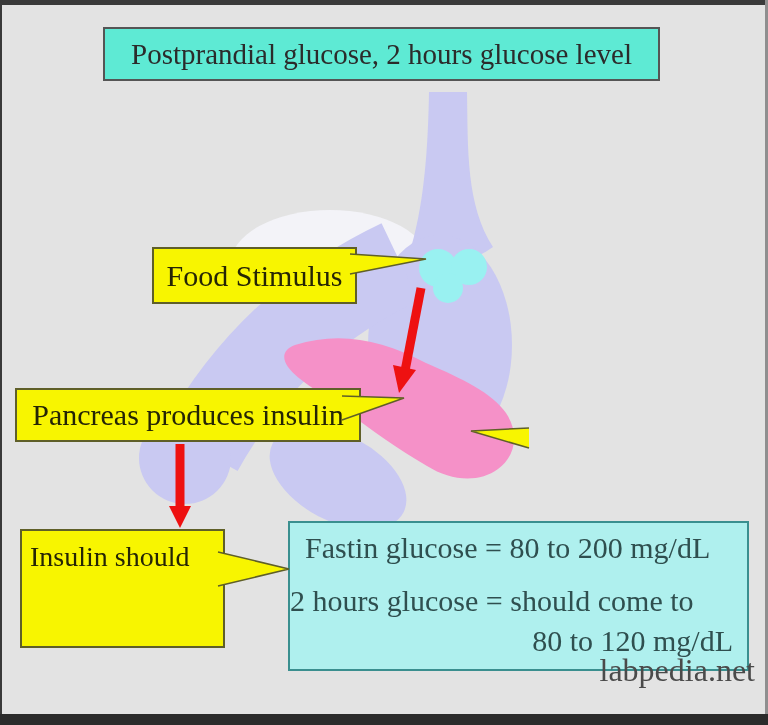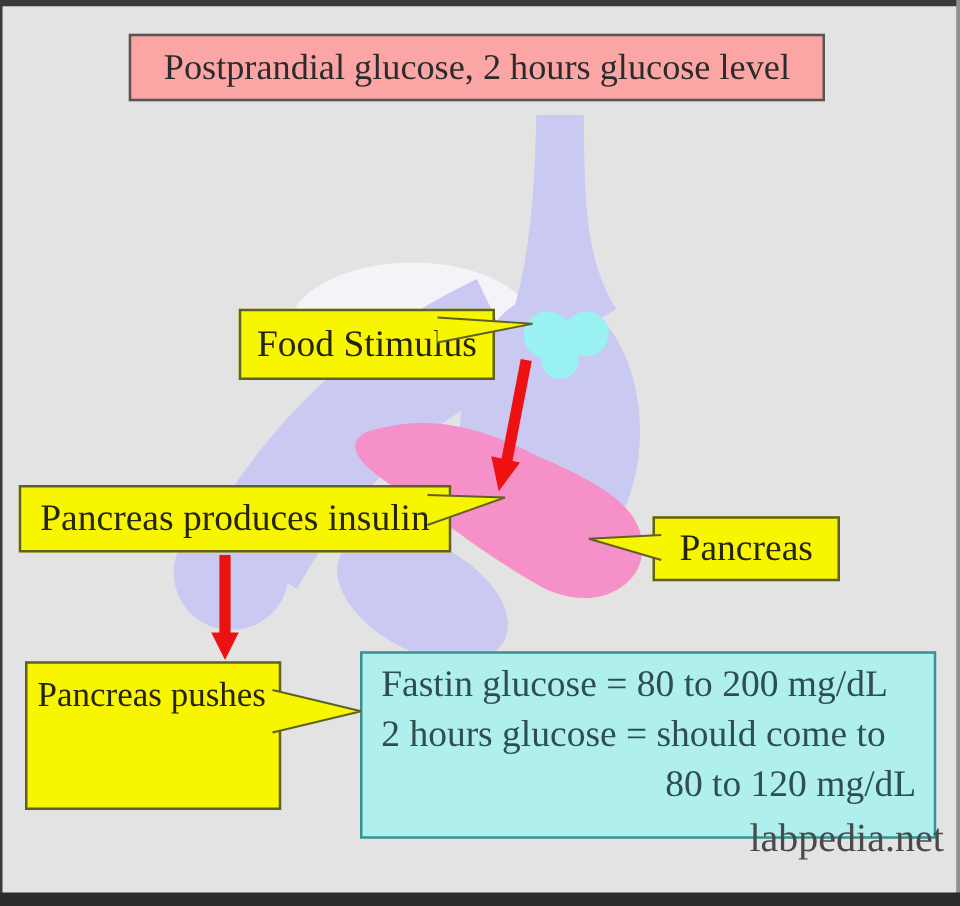--- a/index.html
+++ b/index.html
@@ -15,44 +15,44 @@
   #frame-right{left:765px;top:0;width:3px;height:725px;background:#8f8f8f;}
   #frame-bottom{left:0;top:714px;width:768px;height:11px;background:#2b2b2b;}
 
   svg{position:absolute;left:0;top:0;}
   #anatomy-layer{z-index:1;}
   #overlay-layer{z-index:3;pointer-events:none;}
 
   .box{position:absolute;box-sizing:border-box;z-index:2;}
   #title-box{
     left:103px;top:27px;width:557px;height:54px;
-    background:#fca5a5;border:2px solid #555555;
+    background:#5eead4;border:2px solid #555555;
     display:flex;align-items:center;justify-content:center;
     font-size:29px;color:#2b2b2b;
   }
   .callout{
     background:#f8f500;border:2px solid #5f5f28;color:#252505;
     display:flex;align-items:center;justify-content:center;
     font-size:30px;
   }
-  #food-box{left:152px;top:247px;width:205px;height:57px;margin-left:39px;}
+  #food-box{left:152px;top:247px;width:205px;height:57px;}
   #produces-box{left:15px;top:388px;width:346px;height:54px;}
   #pancreas-box{left:522px;top:413px;width:150px;height:52px;}
   #insulin-box{
     left:20px;top:529px;width:205px;height:119px;
     display:block;font-size:28px;line-height:33px;padding:9px 4px 0 8px;
   }
   #insulin-box .indent{padding-left:8px;}
   #info-box{
     left:288px;top:521px;width:461px;height:150px;
     background:#aff0ee;border:2px solid #3a8f8f;color:#2f4f4f;
     font-size:30px;padding:8px 0 0 0;
   }
   #info-box .l1{padding-left:15px;}
-  #info-box .l2{padding-left:15px;margin-top:6px;}
+  #info-box .l2{margin-top:19px;}
   #info-box .l3{text-align:right;padding-right:14px;margin-top:6px;}
   #watermark{
     position:absolute;right:13px;top:652px;z-index:2;
     font-size:32px;color:#4a4a4a;
   }
 </style>
 </head>
 <body>
 
 <div id="canvas">
@@ -92,26 +92,23 @@
   </div>
 
   <div id="food-box" class="box callout">
     <span>Food Stimulus</span>
   </div>
 
   <div id="produces-box" class="box callout">
     <span>Pancreas produces insulin</span>
   </div>
 
-  <div id="pancreas-box" class="box callout">
-    <span>Pancreas</span>
-  </div>
 
   <div id="insulin-box" class="box callout">
-    <div>Pancreas pushes</div>
+    <div>Insulin should</div>
   </div>
 
   <div id="info-box" class="box">
     <div class="l1">Fastin glucose = 80 to 200 mg/dL</div>
     <div class="l2">2 hours glucose = should come to</div>
     <div class="l3">80 to 120 mg/dL</div>
   </div>
 
   <div id="watermark">labpedia.net</div>
 

